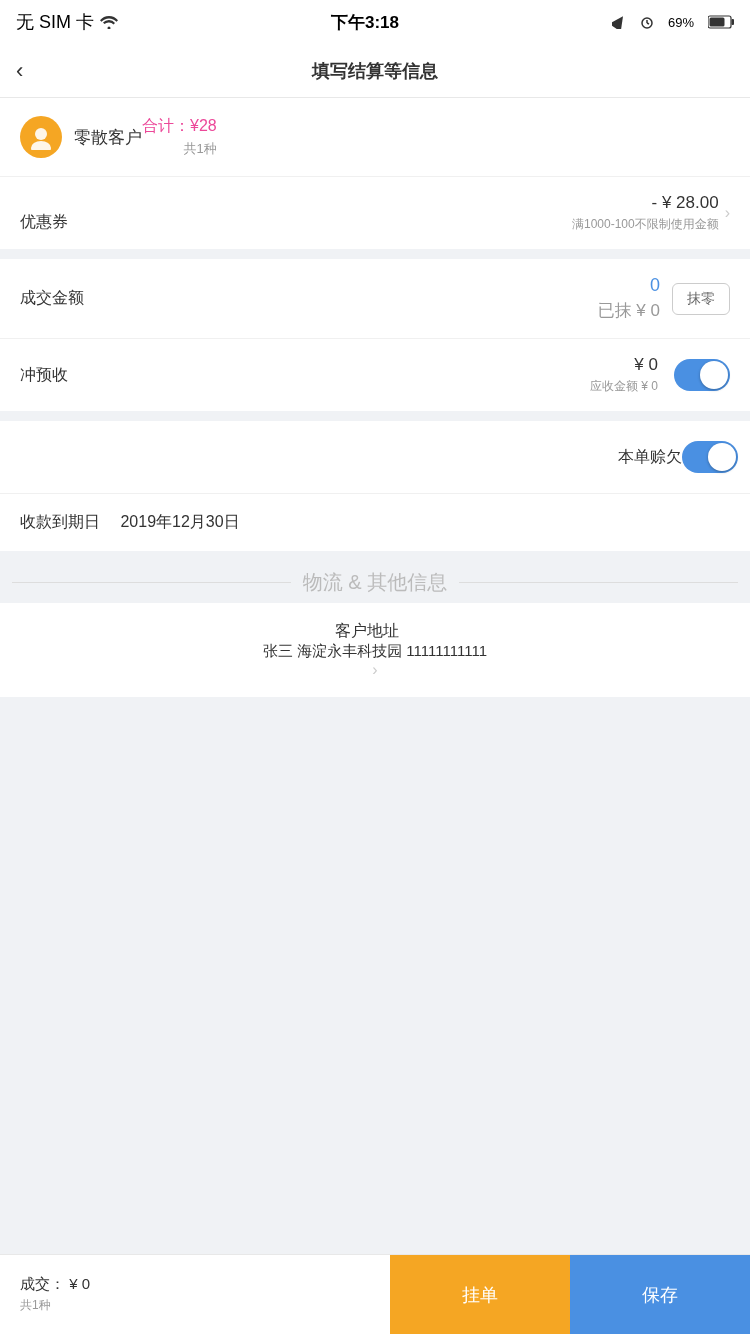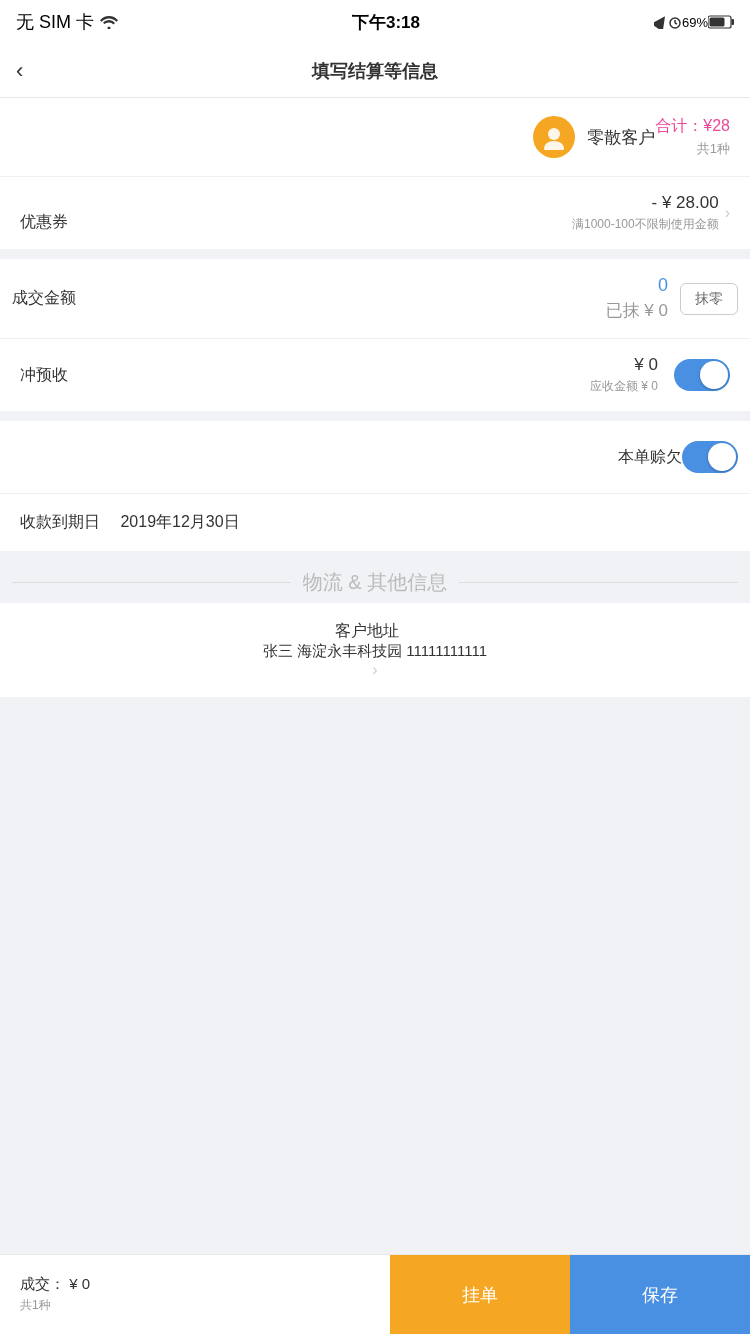--- a/index.html
+++ b/index.html
@@ -19,21 +19,21 @@
       background: #fff;
       display: flex;
       align-items: center;
       justify-content: space-between;
       padding: 0 16px;
       font-size: 15px;
       font-weight: 500;
     }
     .status-left { display: flex; align-items: center; gap: 6px; font-size: 18px; }
     .status-center { font-size: 17px; font-weight: 600; }
-    .status-right { display: flex; align-items: center; gap: 0; font-size: 13px; }
+    .status-right { display: flex; align-items: center; gap: 14px; font-size: 13px; }
 
     
     .nav-bar {
       height: 54px;
       background: #fff;
       display: flex;
       align-items: center;
       justify-content: center;
       position: relative;
       border-bottom: 1px solid #e8e8e8;
@@ -59,21 +59,21 @@
     
     .section {
       background: #fff;
       margin-bottom: 10px;
     }
 
     
     .customer-row {
       display: flex;
       align-items: center;
-      justify-content: flex-end;
+      justify-content: flex-start;
       padding: 18px 20px;
     }
     .customer-left { display: flex; align-items: center; gap: 12px; }
     .customer-avatar {
       width: 42px; height: 42px;
       background: #f5a623;
       border-radius: 50%;
       display: flex; align-items: center; justify-content: center;
     }
     .customer-avatar svg { display: block; }
@@ -98,21 +98,21 @@
 
     
     .transaction-section {
       background: #fff;
       margin-bottom: 10px;
     }
     .row-item {
       display: flex;
       align-items: center;
       justify-content: space-between;
-      padding: 16px 12px;
+      padding: 16px 20px;
       border-bottom: 1px solid #f0f0f0;
     }
     .row-item:last-child { border-bottom: none; }
     .row-label { font-size: 16px; color: #333; }
     .amount-blue { font-size: 18px; color: #4a90e2; font-weight: 500; }
     .already-deducted { font-size: 17px; color: #999; margin-top: 3px; text-align: right; }
     .round-btn {
       border: 1px solid #ccc;
       border-radius: 6px;
       padding: 6px 14px;

